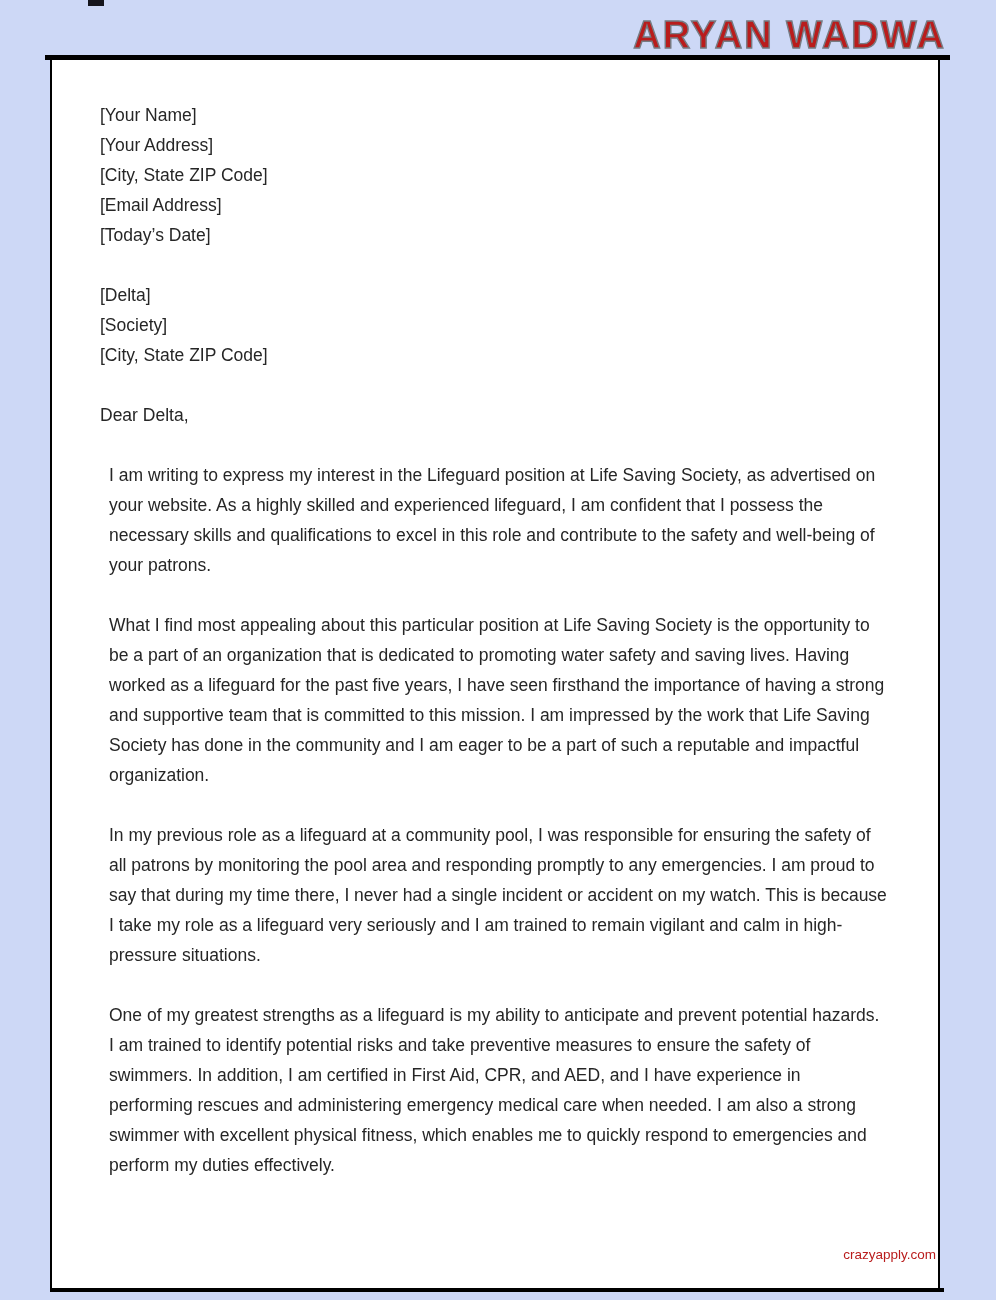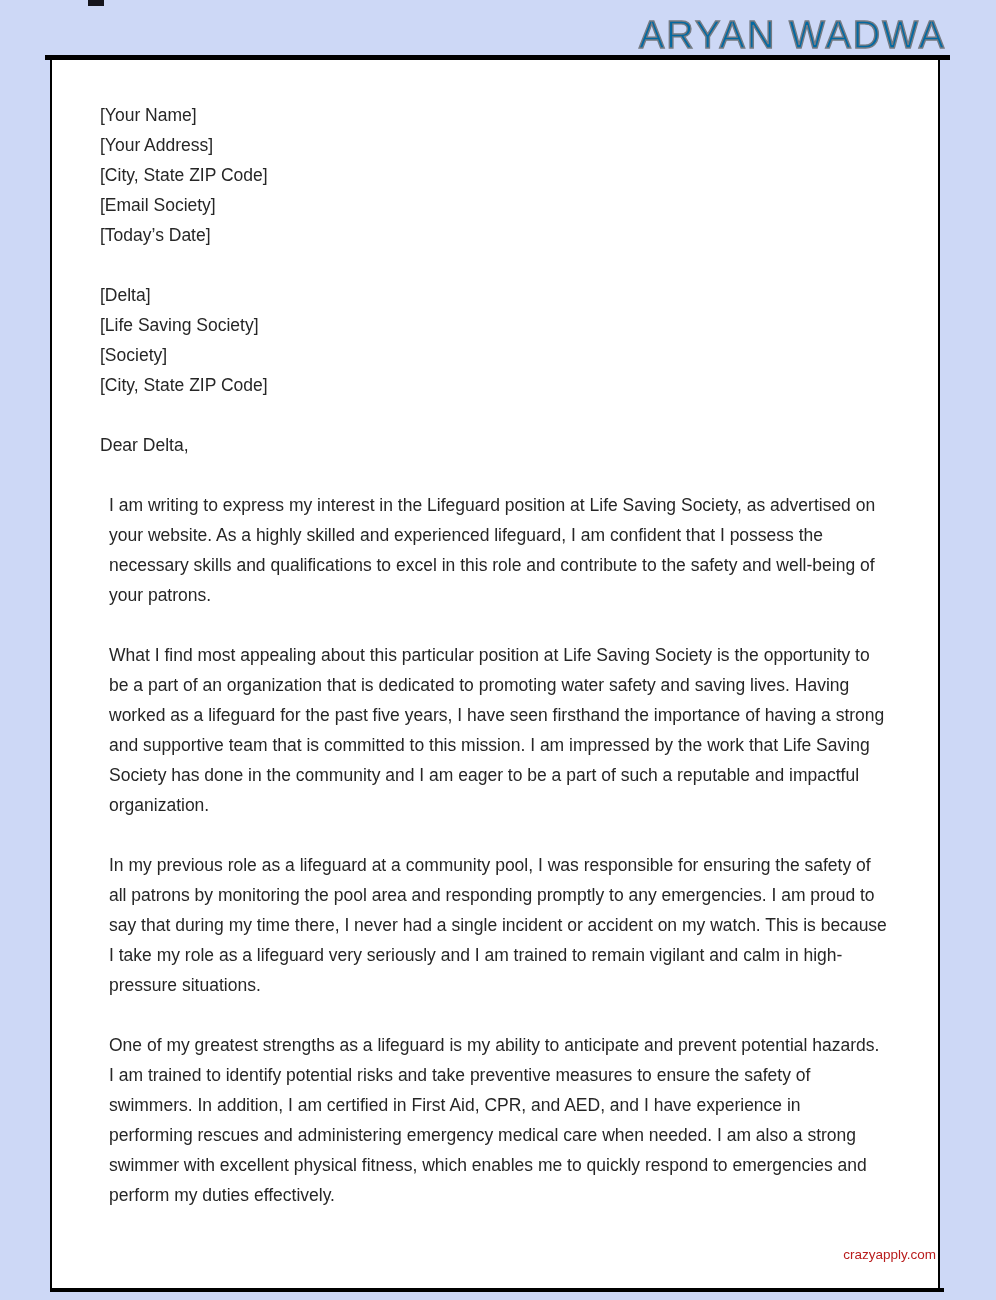--- a/index.html
+++ b/index.html
@@ -24,23 +24,23 @@
     height: 6px;
     background: #15151c;
   }
 
   
   .brand {
     position: absolute;
     top: 14px;
     right: 50px;
     font-size: 38px;
-    font-weight: 400;
+    font-weight: 700;
     letter-spacing: 2px;
-    color: #0369a1;
+    color: #b91c1c;
     -webkit-text-stroke: 1.4px #767b83;
     text-shadow: 0 0 1px #9aa0a8;
     white-space: nowrap;
   }
 
   
   .top-rule {
     position: absolute;
     left: 45px;
     top: 55px;
@@ -108,27 +108,26 @@
 
 <div class="top-rule"></div>
 
 <div class="page">
   <div class="letter-body">
 
     <div class="block">
       <div>[Your Name]</div>
       <div>[Your Address]</div>
       <div>[City, State ZIP Code]</div>
-      <div>[Email Society]</div>
+      <div>[Email Address]</div>
       <div>[Today’s Date]</div>
     </div>
 
     <div class="block">
       <div>[Delta]</div>
-      <div>[Life Saving Society]</div>
       <div>[Society]</div>
       <div>[City, State ZIP Code]</div>
     </div>
 
     <div class="block">Dear Delta,</div>
 
     <p class="para">I am writing to express my interest in the Lifeguard position at Life Saving Society, as advertised on your website. As a highly skilled and experienced lifeguard, I am confident that I possess the necessary skills and qualifications to excel in this role and contribute to the safety and well-being of your patrons.</p>
     <p class="para">What I find most appealing about this particular position at Life Saving Society is the opportunity to be a part of an organization that is dedicated to promoting water safety and saving lives. Having worked as a lifeguard for the past five years, I have seen firsthand the importance of having a strong and supportive team that is committed to this mission. I am impressed by the work that Life Saving Society has done in the community and I am eager to be a part of such a reputable and impactful organization.</p>
     <p class="para">In my previous role as a lifeguard at a community pool, I was responsible for ensuring the safety of all patrons by monitoring the pool area and responding promptly to any emergencies. I am proud to say that during my time there, I never had a single incident or accident on my watch. This is because I take my role as a lifeguard very seriously and I am trained to remain vigilant and calm in high-pressure situations.</p>
     <p class="para">One of my greatest strengths as a lifeguard is my ability to anticipate and prevent potential hazards. I am trained to identify potential risks and take preventive measures to ensure the safety of swimmers. In addition, I am certified in First Aid, CPR, and AED, and I have experience in performing rescues and administering emergency medical care when needed. I am also a strong swimmer with excellent physical fitness, which enables me to quickly respond to emergencies and perform my duties effectively.</p>

